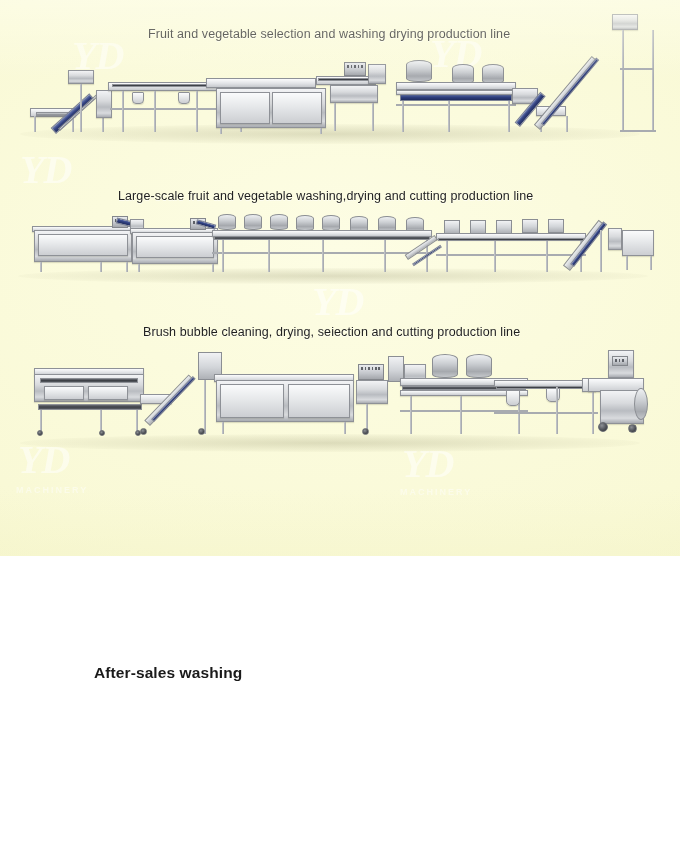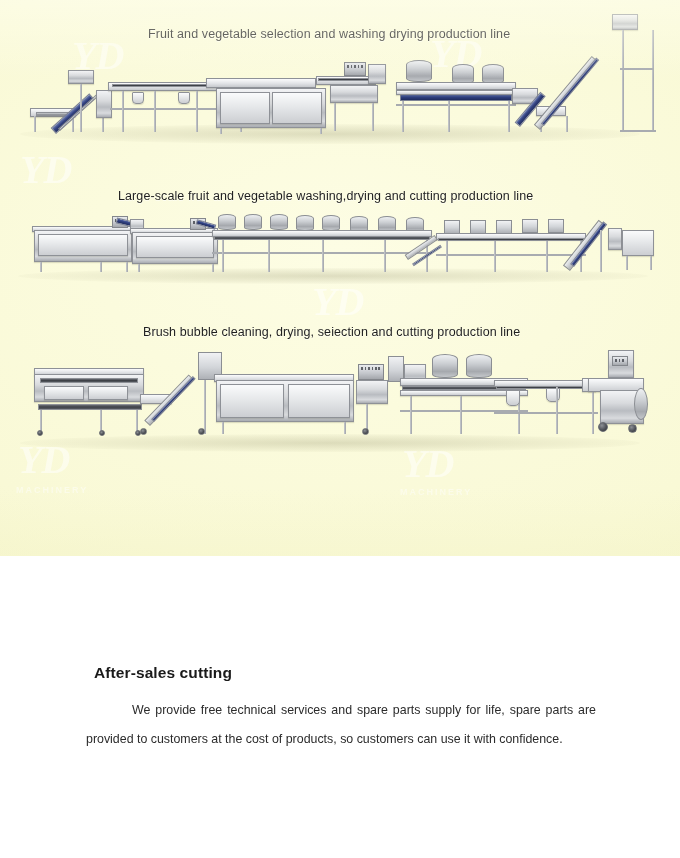--- a/index.html
+++ b/index.html
@@ -414,17 +414,16 @@
       <div class="mach" style="left:600px; top:46px; width:44px; height:34px;"></div>
       <div class="drum" style="left:634px; top:44px; width:14px; height:32px; border-radius:50%;"></div>
       <div class="wheel" style="left:598px; top:78px; width:10px; height:10px;"></div>
       <div class="wheel" style="left:628px; top:80px; width:9px; height:9px;"></div>
     </div>
 
     <div class="panel-vignette"></div>
   </div>
 
   <div class="text-section">
-    <h2 id="after-sales-heading">After-sales cutting</h2>
-    <p class="body-copy">We provide free technical services and spare parts supply for life, spare parts are provided to customers at the cost of products, so customers can use it with confidence.</p>
+    <h2 id="after-sales-heading">After-sales washing</h2>
   </div>
 
 </div>
 
 </body></html>

